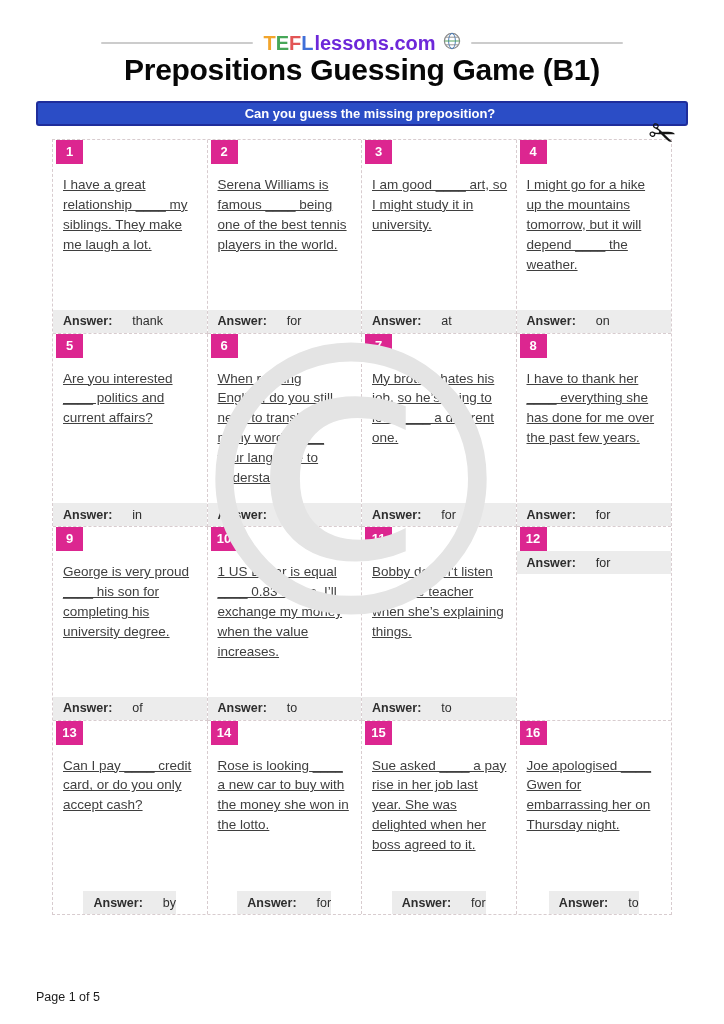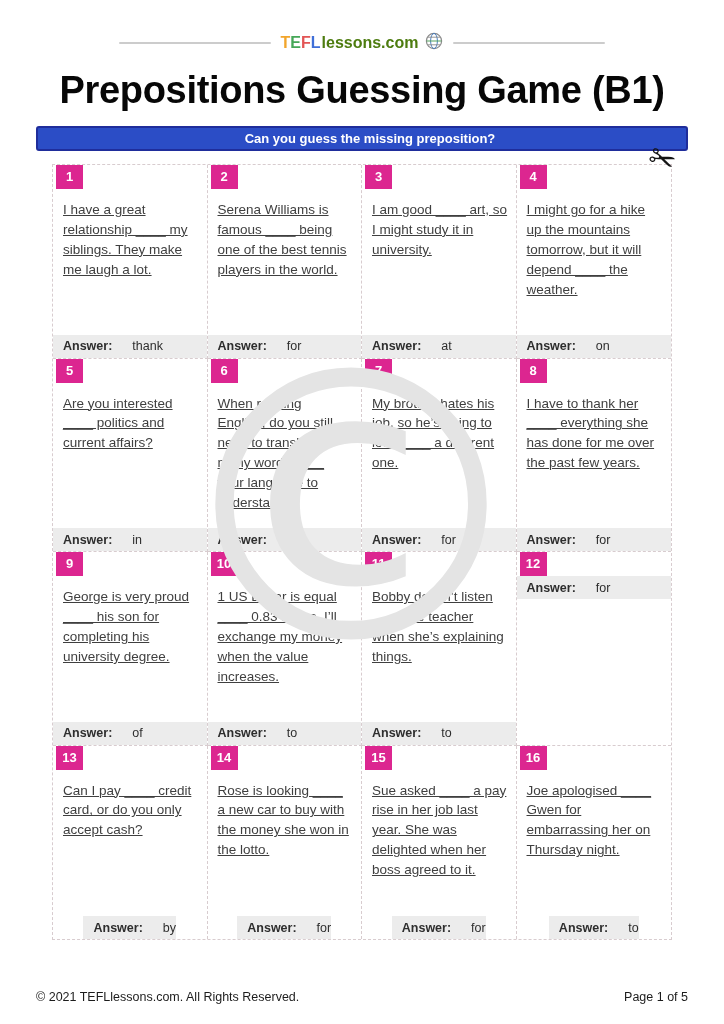--- a/index.html
+++ b/index.html
@@ -4,28 +4,28 @@
 <style>
   html,body{margin:0;padding:0;}
   body{
     width:724px;height:1024px;background:#ffffff;position:relative;overflow:hidden;
     font-family:"Liberation Sans","DejaVu Sans",sans-serif;
     -webkit-font-smoothing:antialiased;
   }
   
   .header-row{display:flex;align-items:center;justify-content:center;padding-top:32px;gap:10px;}
   .rule{height:2px;background:#cccccc;width:152px;border-radius:1px;}
-  .logo{display:flex;align-items:center;gap:5px;font-weight:bold;font-size:16px;line-height:1;}
+  .logo{display:flex;align-items:center;gap:5px;font-weight:bold;font-size:20px;line-height:1;}
   .logo .letters span{font-weight:bold;}
-  .logo .rest{color:#4d7c0f;}
+  .logo .rest{color:#6d28d9;}
   .globe{display:inline-block;margin-left:2px;}
   
   .page-title{
-    text-align:center;font-size:38px;font-weight:bold;color:#070707;
-    margin-top:16px;letter-spacing:-0.3px;
+    text-align:center;font-size:30px;font-weight:bold;color:#070707;
+    letter-spacing:-0.3px;
   }
   
   .banner{
     margin:14px 36px 0 36px;height:21px;
     background:var(--banner-bg,#2b4dc6);
     border:2px solid var(--banner-border,#1f2d9b);
     border-radius:3px;
     display:flex;align-items:center;justify-content:center;padding-left:16px;
   }
   .banner span{color:#ffffff;font-weight:bold;font-size:13px;}
@@ -242,15 +242,14 @@
         <span class="answer-label">Answer:</span>
         <span>to</span>
       </div>
   </div>
 
   <div class="watermark">©</div>
   <div class="scissors">✂</div>
 </div>
 
 <div class="footer">
-  <span>© 2021 TEFLlessons.com. All Rights Reserved.</span>
   <span>Page 1 of 5</span>
 </div>
 
 </body></html>

